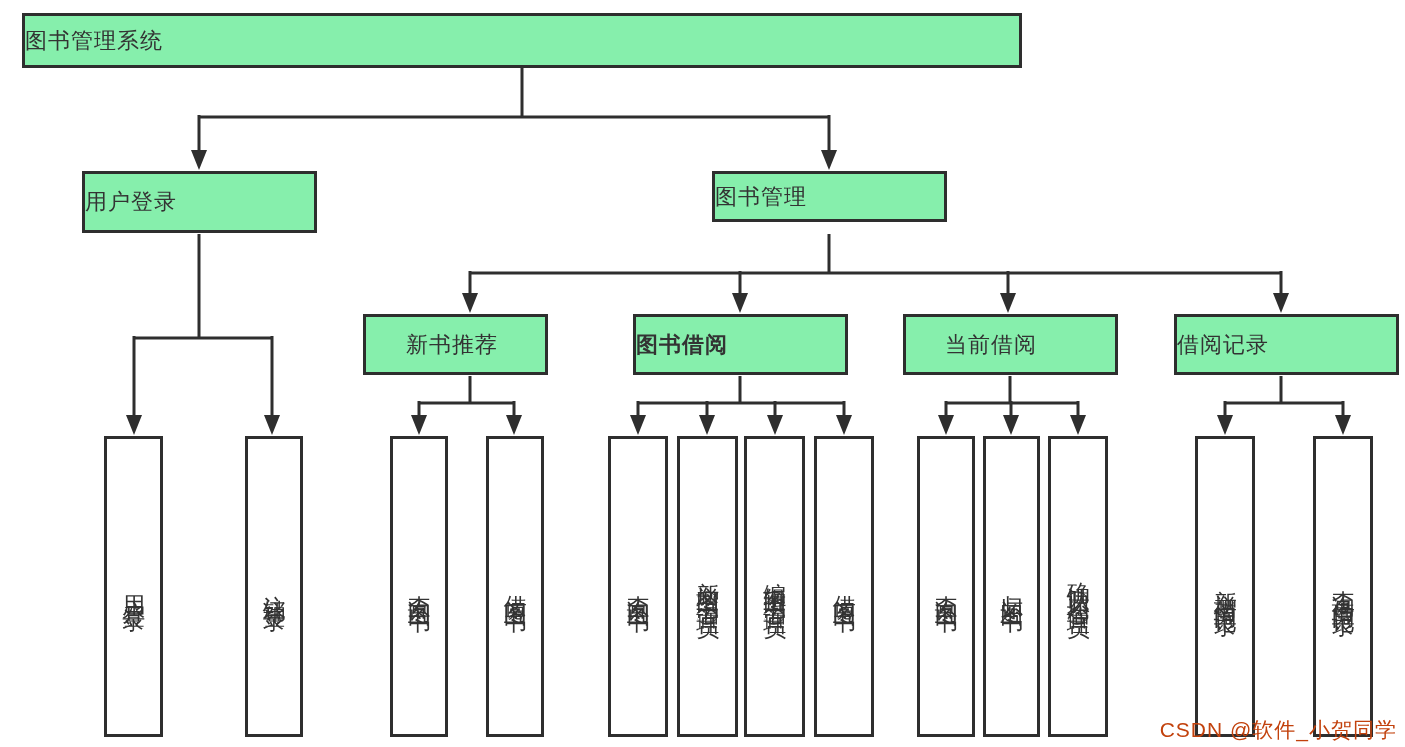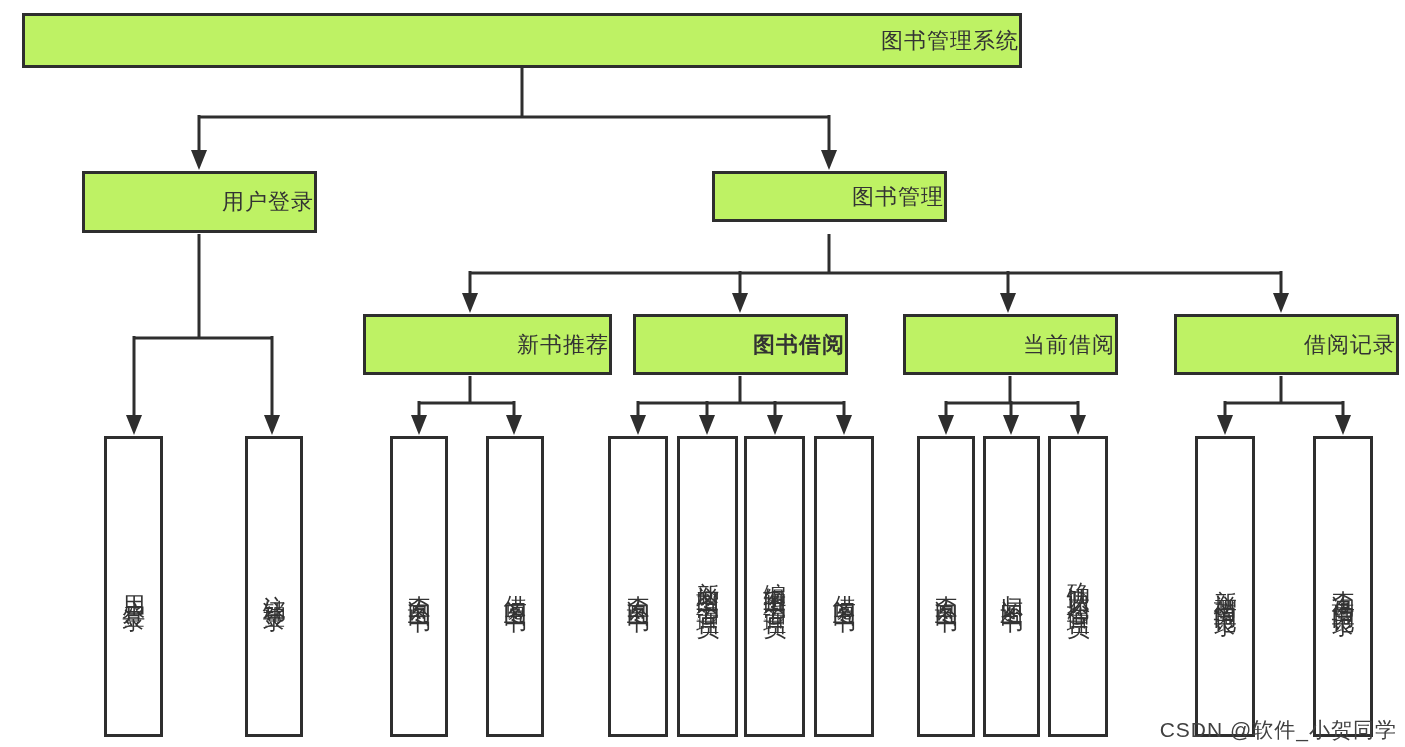--- a/index.html
+++ b/index.html
@@ -12,25 +12,25 @@
     overflow: hidden;
   }
   svg.connectors {
     position: absolute;
     left: 0; top: 0;
     width: 1405px; height: 747px;
   }
   .node {
     position: absolute;
     box-sizing: border-box;
-    background: #bef264;
+    background: #86efac;
     border: 3px solid #2e2e2e;
     display: flex;
     align-items: center;
-    justify-content: flex-end;
+    justify-content: flex-start;
     color: #333333;
     font-size: 22px;
     letter-spacing: 1px;
     text-align: center;
   }
   .vnode {
     position: absolute;
     box-sizing: border-box;
     background: #ffffff;
     border: 3px solid #2e2e2e;
@@ -45,21 +45,21 @@
     font-size: 23px;
     letter-spacing: 5px;
     line-height: 1.1;
     white-space: nowrap;
   }
   .watermark {
     position: absolute;
     right: 8px;
     top: 716px;
     font-size: 21px;
-    color: #404040;
+    color: #c2410c;
     letter-spacing: 1px;
     white-space: nowrap;
   }
 </style>
 </head>
 <body>
 
 <div class="canvas">
 
   <svg class="connectors" viewBox="0 0 1405 747" xmlns="http://www.w3.org/2000/svg">
@@ -106,21 +106,21 @@
     <span>图书管理系统</span>
   </div>
 
   <div class="node" style="left:82px; top:171px; width:235px; height:62px;">
     <span>用户登录</span>
   </div>
   <div class="node" style="left:712px; top:171px; width:235px; height:51px;font-family:Liberation Mono, monospace;">
     <span>图书管理</span>
   </div>
 
-  <div class="node" style="left:363px; top:314px; width:249px; height:61px;">
+  <div class="node" style="left:363px; top:314px; width:185px; height:61px;padding-left:40px;">
     <span>新书推荐</span>
   </div>
   <div class="node" style="left:633px; top:314px; width:215px; height:61px;font-weight:bold;">
     <span>图书借阅</span>
   </div>
   <div class="node" style="left:903px; top:314px; width:215px; height:61px;padding-left:39px;">
     <span>当前借阅</span>
   </div>
   <div class="node" style="left:1174px; top:314px; width:225px; height:61px;">
     <span>借阅记录</span>

